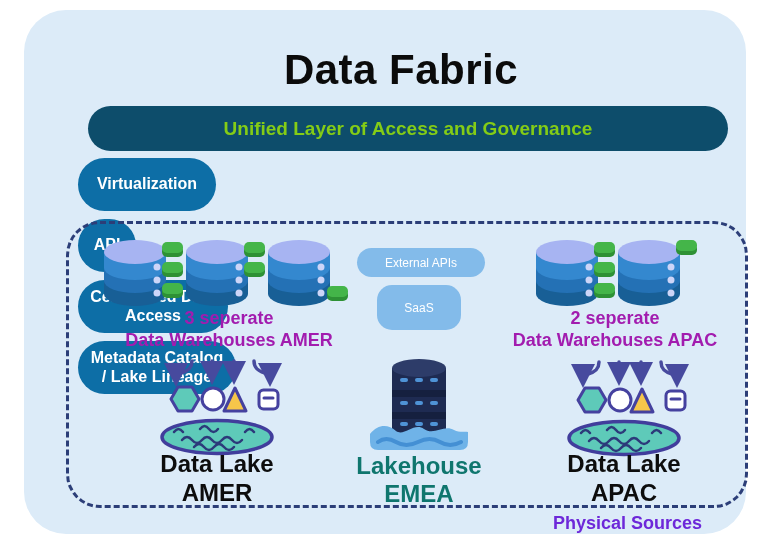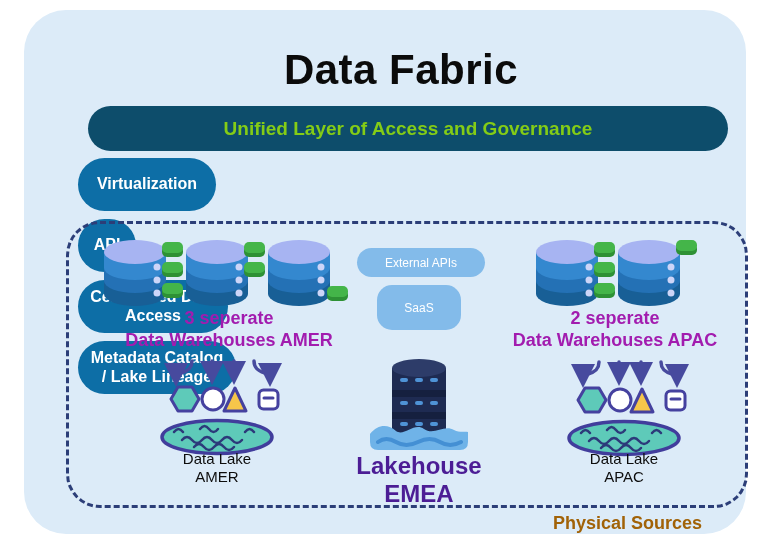--- a/index.html
+++ b/index.html
@@ -19,26 +19,26 @@
         line-height:1.18;white-space:pre-line;flex:none;height:53px;}
   .p1{width:138px}.p2{width:58px}.p3{width:150px}.p4{width:158px}.p5{width:124px}
   .sources{position:absolute;left:42px;top:211px;width:682px;height:287px;
            border:3px dashed #2c3e78;border-radius:34px;box-sizing:border-box;}
   .abs{position:absolute;}
   .wh-label{position:absolute;text-align:center;font-size:18px;font-weight:bold;color:#a21caf;
             line-height:1.22;white-space:pre-line;}
   .lightpill{position:absolute;background:#83bbea;border-radius:15px;display:flex;
              align-items:center;justify-content:center;color:#ffffff;font-size:12px;
              font-weight:normal;}
-  .lake-label{position:absolute;text-align:center;font-size:15px;font-weight:normal;
+  .lake-label{position:absolute;text-align:center;font-size:24px;font-weight:bold;
               color:#0d0d0d;line-height:1.2;white-space:pre-line;}
   .lh-label{position:absolute;text-align:center;font-size:24px;font-weight:bold;
-            color:#4c1d95;line-height:1.15;white-space:pre-line;}
+            color:#0f766e;line-height:1.15;white-space:pre-line;}
   .ps-label{position:absolute;right:44px;top:503px;font-size:18px;font-weight:bold;
-            color:#a16207;}
+            color:#6d28d9;}
   svg{display:block;}
   .defs{position:absolute;width:0;height:0;}
 </style>
 </head>
 <body>
 
 <svg class="defs" aria-hidden="true">
   <defs>
     <g id="wh-body">
       <path d="M3,16 v42 a31,12 0 0 0 62,0 v-42 z" fill="#185f96"></path>

